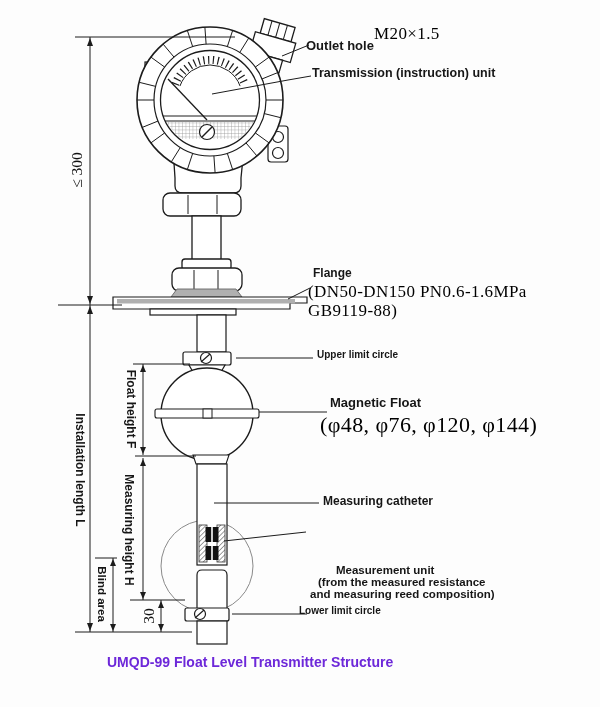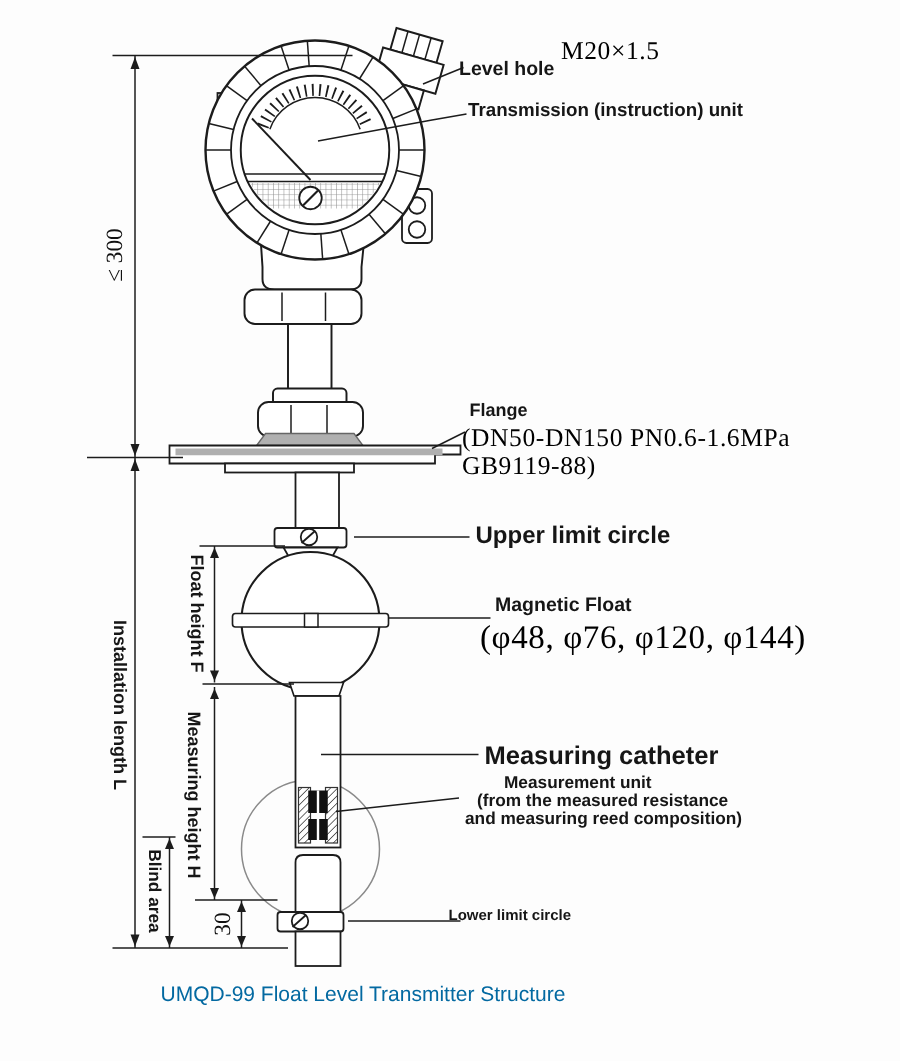--- a/index.html
+++ b/index.html
@@ -6,22 +6,22 @@
   #stage{position:relative;width:600px;height:707px;background:#fdfdfd;overflow:hidden;
          font-family:"Liberation Sans",sans-serif;color:#141414;}
   svg{position:absolute;left:0;top:0;}
   .lbl{position:absolute;font-weight:bold;font-size:12.5px;line-height:1.05;white-space:nowrap;color:#161616;}
   .spec{position:absolute;font-family:"Liberation Serif",serif;font-weight:normal;font-size:17px;
         letter-spacing:.4px;white-space:nowrap;color:#000000;}
   .vlbl{position:absolute;font-weight:bold;font-size:12px;white-space:nowrap;color:#161616;
         transform:translate(-50%,-50%) rotate(90deg);}
   .vnum{position:absolute;font-family:"Liberation Serif",serif;font-size:15.5px;white-space:nowrap;color:#111;
         transform:translate(-50%,-50%) rotate(-90deg);}
-  .title{position:absolute;font-weight:normal;font-size:14px;white-space:nowrap;color:#0369a1;}
-  .small{font-size:11.5px;}
+  .title{position:absolute;font-weight:bold;font-size:14px;white-space:nowrap;color:#6d28d9;}
+  .small{font-size:11.5px;margin-top:48px;}
 </style>
 </head>
 <body>
 
 <div id="stage">
 
 <svg width="600" height="707" viewBox="0 0 600 707">
   <defs>
     <pattern id="gridpat" width="3.5" height="3.5" patternUnits="userSpaceOnUse">
       <path d="M0,0 H3.5 M0,0 V3.5" stroke="#8f8f8f" stroke-width="0.7" fill="none"></path>
@@ -182,33 +182,33 @@
     <path d="M311,76 L288,80 L212,94"></path>
     <path d="M310,288 L288,299"></path>
     <line x1="236" y1="358" x2="313" y2="358"></line>
     <line x1="259" y1="412" x2="327" y2="412"></line>
     <line x1="214" y1="503" x2="319" y2="503"></line>
     <path d="M306,532 L224,541"></path>
     <line x1="232" y1="614" x2="307" y2="614"></line>
   </g>
 </svg>
 
-<div class="lbl" style="left:306px;top:39px;font-size:13px;">Level hole</div>
+<div class="lbl" style="left:306px;top:39px;font-size:13px;">Outlet hole</div>
 <div class="spec" style="left:374px;top:24px;">M20×1.5</div>
 <div class="lbl" style="left:312px;top:67px;">Transmission (instruction) unit</div>
 
 <div class="lbl" style="left:313px;top:267px;font-size:12px;">Flange</div>
 <div class="spec" style="left:308px;top:282px;">(DN50-DN150  PN0.6-1.6MPa</div>
 <div class="spec" style="left:308px;top:301px;">GB9119-88)</div>
 
-<div class="lbl" style="left:317px;top:350px;font-size:16px;">Upper limit circle</div>
+<div class="lbl" style="left:317px;top:350px;font-size:10px;">Upper limit circle</div>
 <div class="lbl" style="left:330px;top:396px;font-size:13px;">Magnetic Float</div>
 <div class="spec" style="left:320px;top:412px;font-size:22px;">(φ48, φ76,  φ120, φ144)</div>
 
-<div class="lbl" style="left:323px;top:495px;font-size:17px;">Measuring catheter</div>
+<div class="lbl" style="left:323px;top:495px;font-size:12px;">Measuring catheter</div>
 <div class="lbl small" style="left:336px;top:516px;">Measurement unit</div>
 <div class="lbl small" style="left:310px;top:540px;">and measuring reed composition)</div>
 <div class="lbl small" style="left:318px;top:528px;">(from the measured resistance</div>
 
 <div class="lbl" style="left:299px;top:606px;font-size:10px;">Lower limit circle</div>
 
 <div class="vnum" style="left:77px;top:170px;">≤ 300</div>
 <div class="vlbl" style="left:80px;top:470px;">Installation length L</div>
 <div class="vlbl" style="left:131px;top:409px;">Float height F</div>
 <div class="vlbl" style="left:129px;top:530px;">Measuring height H</div>

